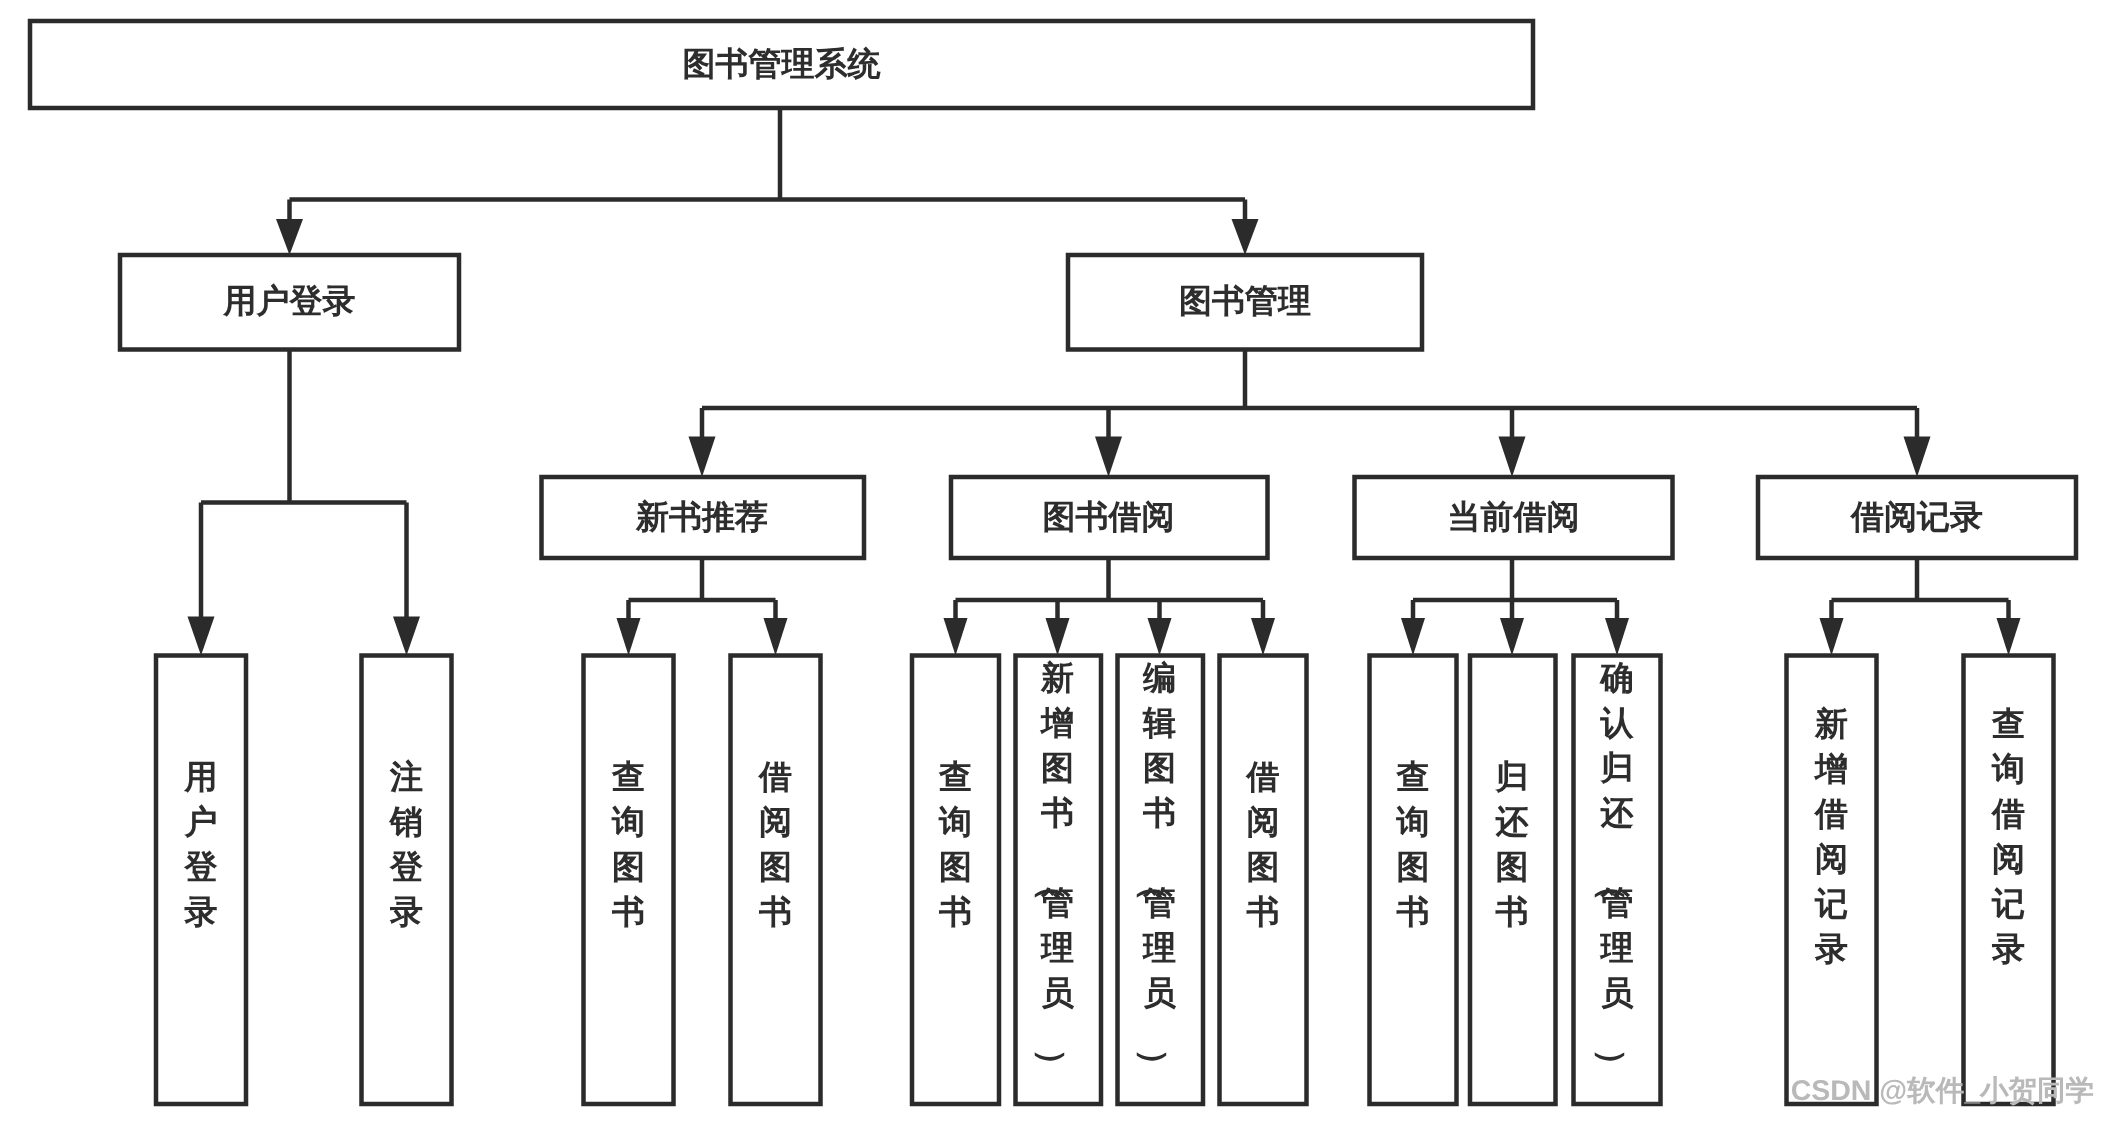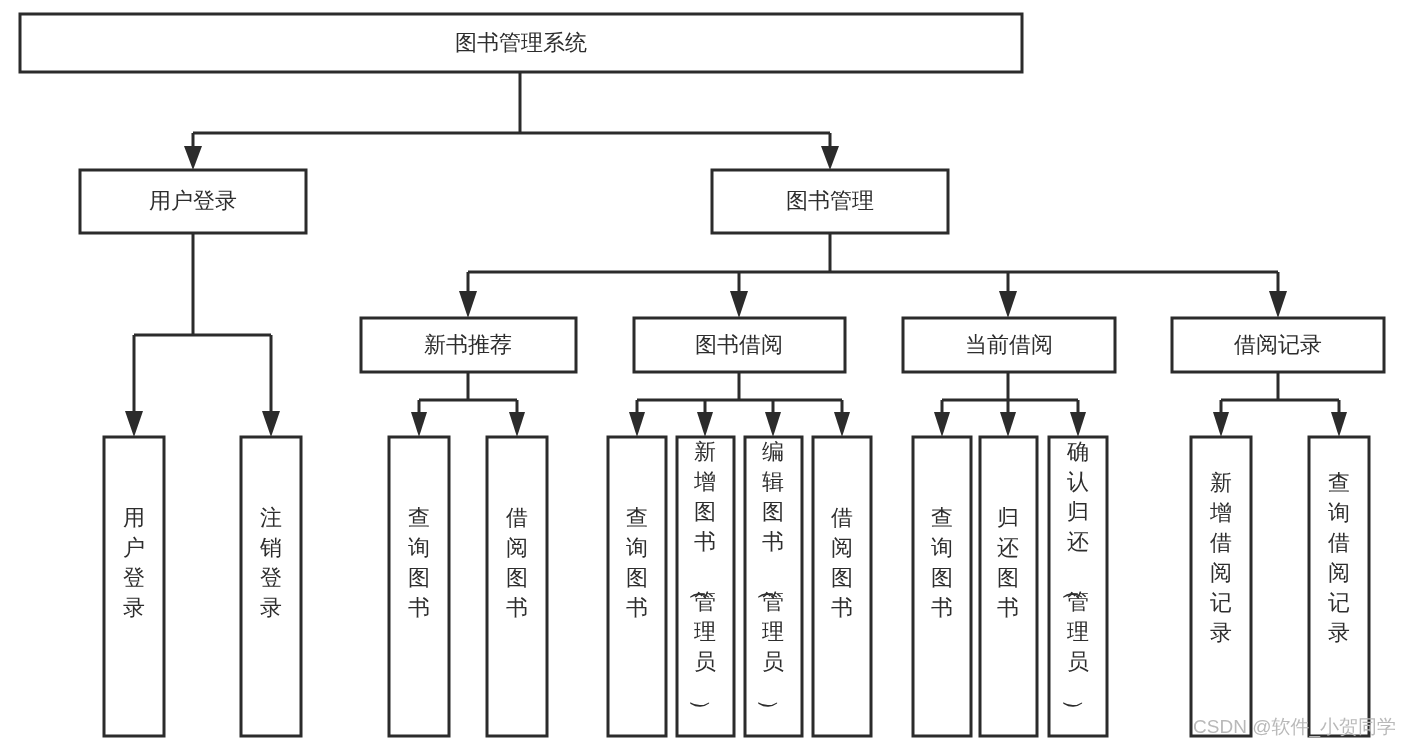--- a/index.html
+++ b/index.html
@@ -13,20 +13,21 @@
     font-family: "Liberation Sans", "DejaVu Sans", sans-serif;
     overflow: hidden;
     position: relative;
   }
   #diagram-root {
     position: absolute;
     left: 0;
     top: 0;
     width: 1305px;
     height: 747px;
+    font-weight: bold;
   }
   svg.flow {
     display: block;
     width: 1405px;
     height: 747px;
   }
   .node-rect {
     fill: #ffffff;
     stroke: #2b2b2b;
     stroke-width: 3;

